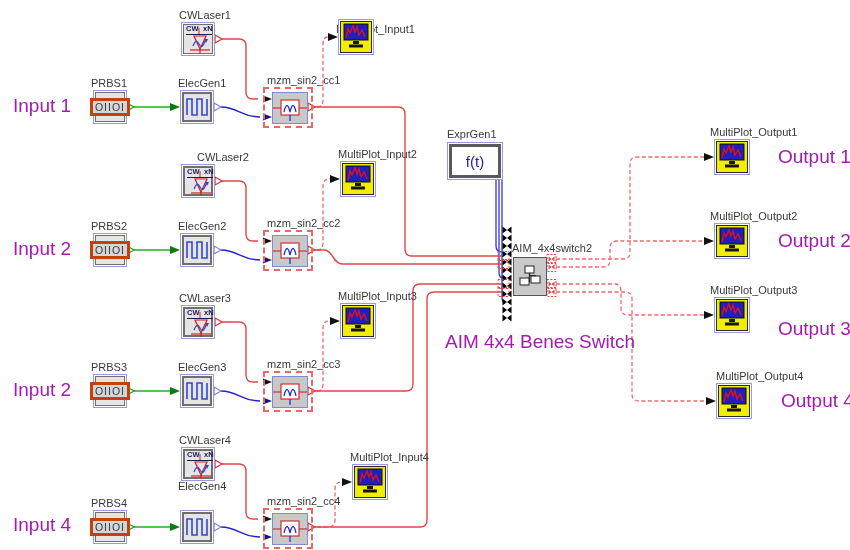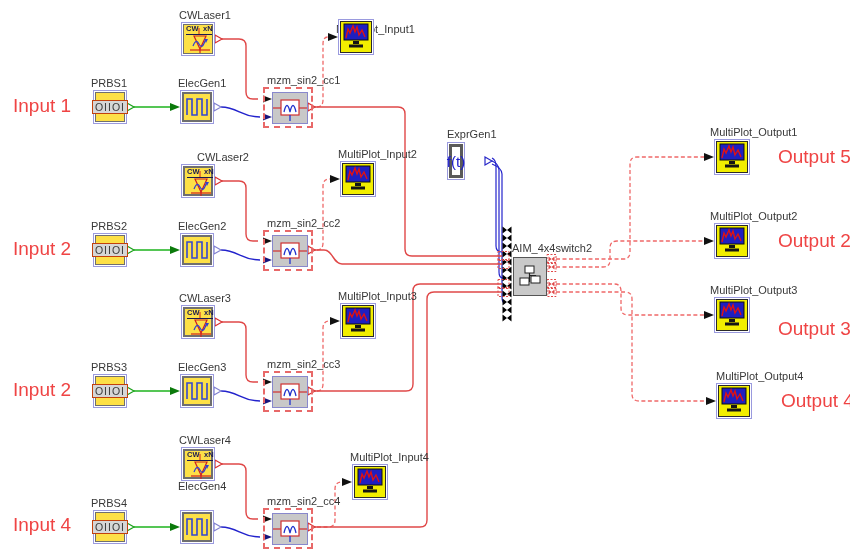--- a/index.html
+++ b/index.html
@@ -3,39 +3,39 @@
 <meta charset="utf-8">
 <style>
   html,body{margin:0;padding:0;background:#fff;}
   #canvas{position:relative;width:850px;height:550px;background:#fff;overflow:hidden;
           font-family:"Liberation Sans",sans-serif;}
   svg{display:block;}
   .layer{position:absolute;left:0;top:0;}
   .c{position:absolute;box-sizing:border-box;}
   
   .b{width:34px;height:34px;border:1px solid #9a9ade;background:#fff;padding:1px;}
-  .bi{box-sizing:border-box;width:100%;height:100%;border:1px solid #6f6f6f;background:#fde047;
+  .bi{box-sizing:border-box;width:100%;height:100%;border:1px solid #6f6f6f;background:#e5e5e5;
       display:flex;align-items:center;justify-content:center;position:relative;}
   .bi2{border-width:2px;}
   .lbl{position:absolute;font-size:11px;color:#383838;white-space:nowrap;}
-  .note{position:absolute;font-size:19px;color:#ef4444;white-space:nowrap;}
+  .note{position:absolute;font-size:19px;color:#a21caf;white-space:nowrap;}
   .note-m{font-size:17px;}
   .prbs-txt{font-size:10.5px;color:#3a3a3a;letter-spacing:1px;background:#d6d6d6;
-            border:1px solid #c2410c;padding:1px 2px;line-height:1;}
+            border:3px solid #c2410c;padding:1px 2px;line-height:1;}
   
   .laser-art{position:absolute;left:0;top:0;}
   .cwtxt{position:absolute;top:0;font-size:7.5px;font-weight:bold;color:#1a1a50;line-height:1;}
   
   .mzm-sel{border:2px dashed #e86868;background:transparent;}
   .mzm-box{position:absolute;left:7px;top:3px;width:36px;height:32px;border:1px solid #8888cc;
            background:#c8c8c8;box-sizing:border-box;}
   
   .mp{width:36px;height:36px;border:1px solid #9a9ade;background:#fff;padding:1px;}
   
-  .ft{width:18px;height:38px;border:1px solid #9a9ade;background:#fff;padding:1px;}
+  .ft{width:56px;height:38px;border:1px solid #9a9ade;background:#fff;padding:1px;}
   .fti{box-sizing:border-box;width:100%;height:100%;border:3px solid #5a5a5a;background:#fff;
        display:flex;align-items:center;justify-content:center;font-size:15px;color:#2020cc;}
   
   .sw{width:34px;height:39px;background:#c9c9c9;border:1px solid #555;}
 </style>
 </head>
 <body>
 
 <div id="canvas">
 
@@ -367,28 +367,29 @@
         <span>f(t)</span>
       </div>
   </div>
 
   <div class="lbl c" style="left:512px;top:242px">AIM_4x4switch2</div>
   <div class="sw c" style="left:513px;top:257px">
     <svg width="32" height="37">
         <use href="#sym-switch"></use>
       </svg>
   </div>
+  <div class="note c" style="left:445px;top:331px">AIM 4x4 Benes Switch</div>
 
   <div class="lbl c" style="left:710px;top:126px">MultiPlot_Output1</div>
   <div class="mp c" style="left:714px;top:139px">
     <svg width="32" height="32">
         <use href="#sym-mplot"></use>
       </svg>
   </div>
-  <div class="note c" style="left:778px;top:146px">Output 5</div>
+  <div class="note c" style="left:778px;top:146px">Output 1</div>
 
   <div class="lbl c" style="left:710px;top:210px">MultiPlot_Output2</div>
   <div class="mp c" style="left:714px;top:223px">
     <svg width="32" height="32">
         <use href="#sym-mplot"></use>
       </svg>
   </div>
   <div class="note c" style="left:778px;top:230px">Output 2</div>
 
   <div class="lbl c" style="left:710px;top:284px">MultiPlot_Output3</div>

